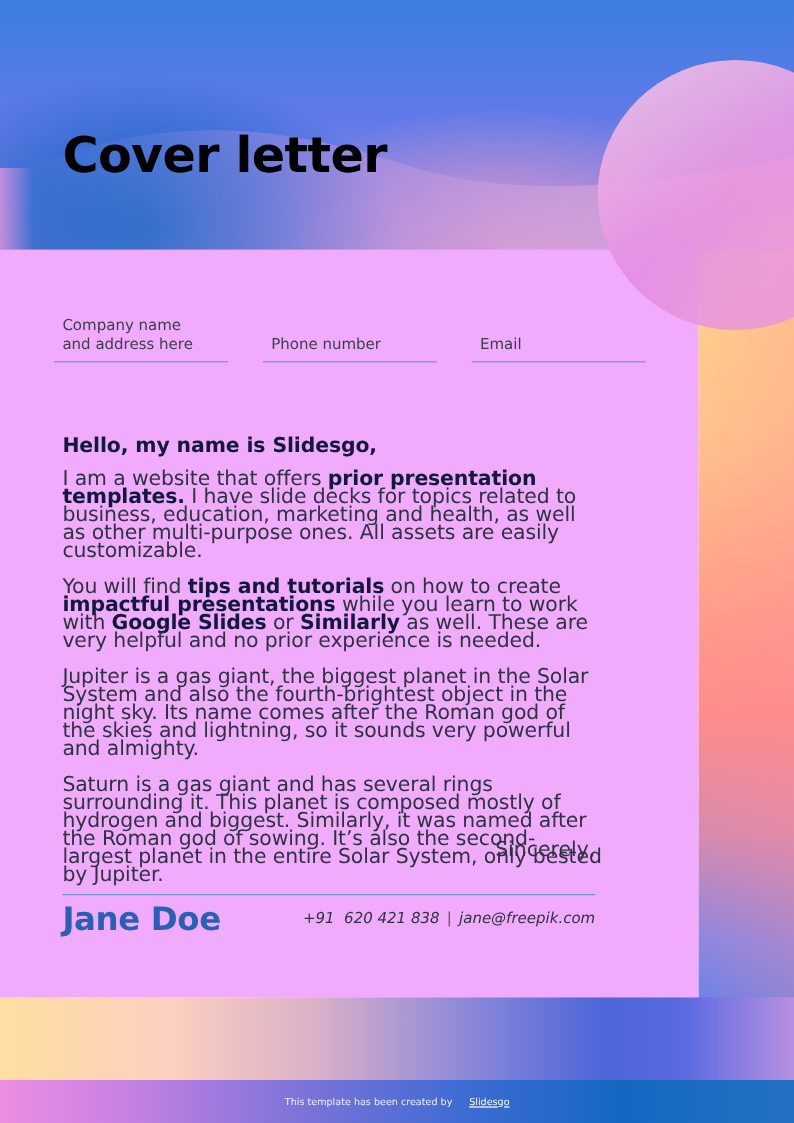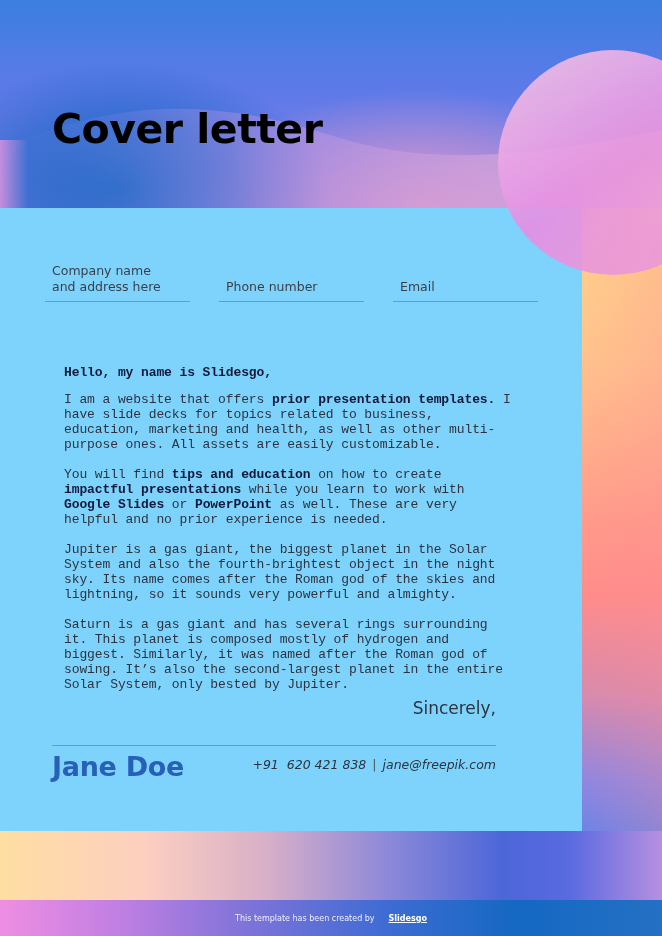--- a/index.html
+++ b/index.html
@@ -59,45 +59,44 @@
       font-weight: bold;
       font-size: 41px;
       letter-spacing: -0.5px;
       color: #000000;
       z-index: 4;
     }
 
     
     .card {
       position: absolute; left: 0; top: 208px; width: 582px; height: 623px;
-      background: #7dd3fc;
+      background: #f0abfc;
       z-index: 2;
     }
 
     .fields { position: absolute; left: 0; top: 0; width: 582px; height: 100px; }
     .field {
       position: absolute; top: 54px;
       border-bottom: 1.5px solid #6f97c8;
       height: 40px;
       display: flex; align-items: flex-end;
       padding: 0 0 6px 7px;
       font-size: 12.5px; line-height: 16px;
       color: #3a3f4a;
     }
     .field.company { left: 45px; width: 145px; }
     .field.phone { left: 219px; width: 145px; }
     .field.email { left: 393px; width: 145px; }
     .field span { white-space: pre-line; }
 
     .letter {
-      position: absolute; left: 64px; top: 157px; width: 450px;
-      font-size: 13px; line-height: 15px;
+      position: absolute; left: 52px; top: 157px; width: 450px;
+      font-size: 17px; line-height: 15px;
       color: #2e3340;
       letter-spacing: -0.1px;
-      font-family: Liberation Mono, monospace;
     }
     .letter .greeting { font-weight: bold; color: #13193a; margin-bottom: 12px; }
     .letter p { margin-bottom: 15px; }
     .letter b { color: #13193a; font-weight: bold; }
 
     .sign-off {
       position: absolute; right: 86px; top: 490px;
       font-size: 17px; color: #2e3340;
     }
     .sig-line {
@@ -117,21 +116,21 @@
     .sig-contact .sep { color: #555; }
 
     
     .footer-text {
       position: absolute; left: 0; top: 900px; width: 662px; height: 36px;
       display: flex; align-items: center; justify-content: center;
       font-size: 8px; color: #eef0ff; z-index: 4;
       gap: 14px;
     }
     .footer-text a {
-      color: #ffffff; font-weight: bold; text-decoration: underline;
+      color: #ffffff; font-weight: normal; text-decoration: underline;
     }
   </style>
 </head>
 <body>
 
 <div class="bg-top"></div>
 <div class="bg-top-left-edge"></div>
 <svg class="bg-wave" viewBox="0 0 662 210" preserveAspectRatio="none">
   <defs>
     <linearGradient id="waveGrad" x1="0" y1="0" x2="1" y2="0">
@@ -160,21 +159,21 @@
       <span>Phone number</span>
     </div>
     <div class="field email">
       <span>Email</span>
     </div>
   </div>
 
   <div class="letter">
     <div class="greeting">Hello, my name is Slidesgo,</div>
     <p><span>I am a website that offers </span><b>prior presentation templates.</b><span> I have slide decks for topics related to business, education, marketing and health, as well as other multi-purpose ones. All assets are easily customizable.</span></p>
-    <p><span>You will find </span><b>tips and education</b><span> on how to create </span><b>impactful presentations</b><span> while you learn to work with </span><b>Google Slides</b><span> or </span><b>PowerPoint</b><span> as well. These are very helpful and no prior experience is needed.</span></p>
+    <p><span>You will find </span><b>tips and tutorials</b><span> on how to create </span><b>impactful presentations</b><span> while you learn to work with </span><b>Google Slides</b><span> or </span><b>Similarly</b><span> as well. These are very helpful and no prior experience is needed.</span></p>
     <p><span>Jupiter is a gas giant, the biggest planet in the Solar System and also the fourth-brightest object in the night sky. Its name comes after the Roman god of the skies and lightning, so it sounds very powerful and almighty.</span></p>
     <p><span>Saturn is a gas giant and has several rings surrounding it. This planet is composed mostly of hydrogen and biggest. Similarly, it was named after the Roman god of sowing. It’s also the second-largest planet in the entire Solar System, only bested by Jupiter.</span></p>
   </div>
 
   <div class="sign-off">Sincerely,</div>
   <div class="sig-line"></div>
   <div class="sig-name">Jane Doe</div>
   <div class="sig-contact">
     <span style="white-space:pre;">+91  620 421 838</span>
     <span class="sep">|</span>

